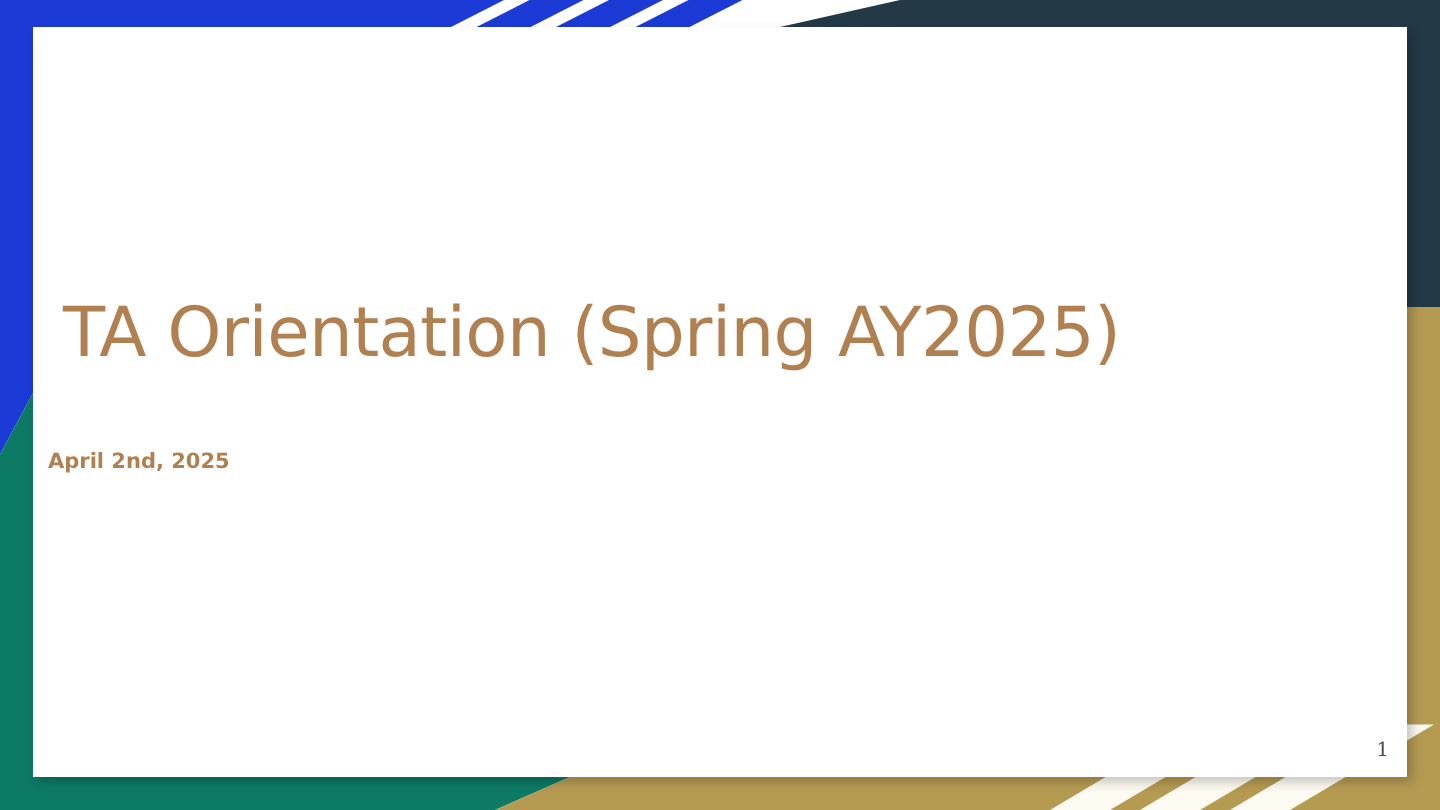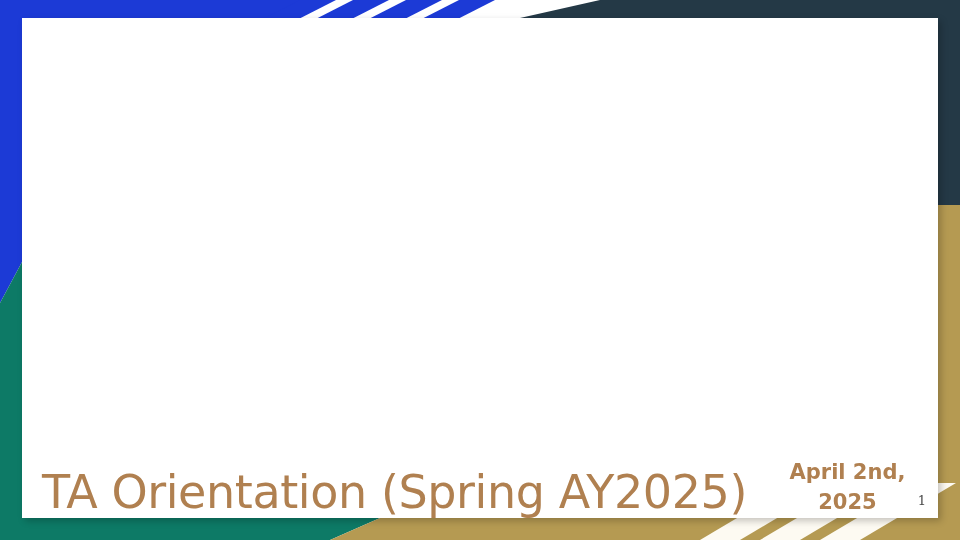--- a/index.html
+++ b/index.html
@@ -36,42 +36,42 @@
   }
 
   
   #text-block {
     position: absolute;
     left: 22px;
     top: 18px;
     width: 916px;
     height: 500px;
     display: flex;
-    flex-direction: row;
-    align-items: flex-end;
+    flex-direction: column;
+    align-items: flex-start;
     justify-content: flex-start;
     pointer-events: none;
   }
 
   #title {
     margin-top: 178px;
     color: #b08050;
     font-size: 46px;
     line-height: 1.1;
     font-weight: 400;
     letter-spacing: -0.4px;
     white-space: nowrap;
     text-align: center;
     padding-left: 20px;
   }
 
   #subtitle {
     margin-top: 52px;
     color: #b08050;
-    font-size: 21px;
+    font-size: 14px;
     line-height: 1.42;
     font-weight: bold;
     text-align: center;
     padding-left: 10px;
   }
   #subtitle .line { display: block; }
 
   
   #page-number {
     position: absolute;

